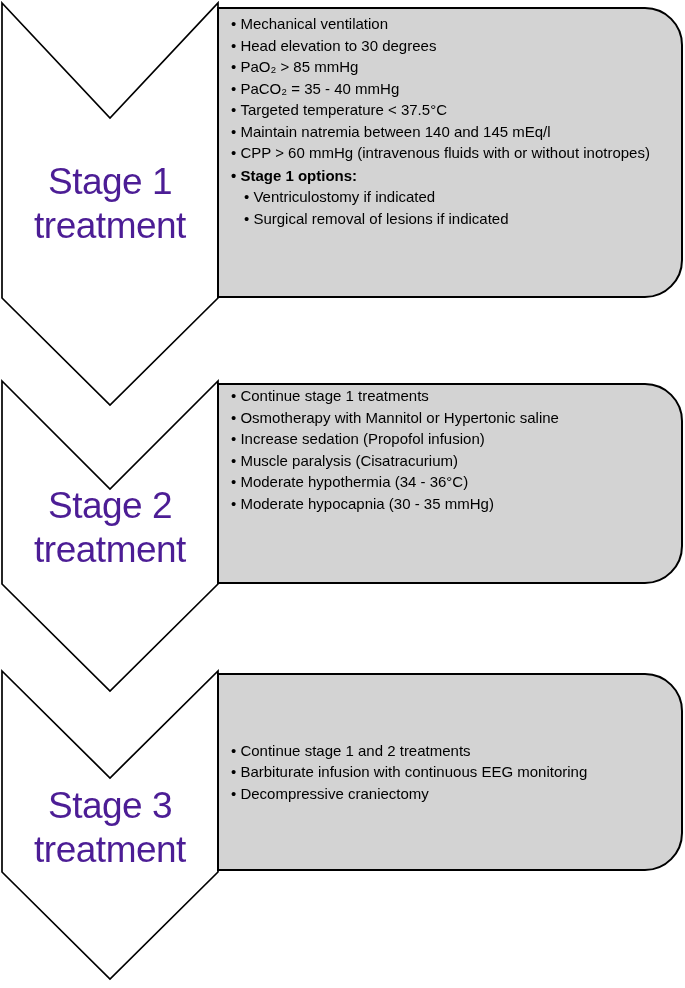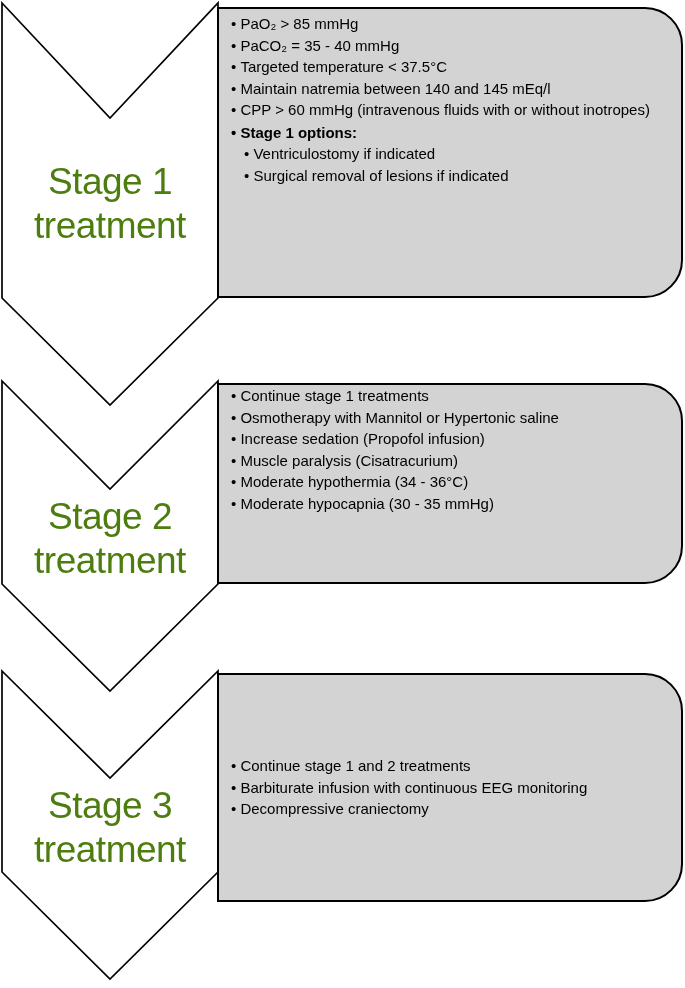--- a/index.html
+++ b/index.html
@@ -10,39 +10,39 @@
     font-family:"Liberation Sans","DejaVu Sans",sans-serif;
     color:#000;
     overflow:hidden;
   }
   #shapes{position:absolute;left:0;top:0;width:685px;height:988px;}
 
   .stage-label{
     position:absolute;left:0;width:220px;
     text-align:center;
     font-size:37px;line-height:44px;
-    color:#4d7c0f;
+    color:#4c1d95;
     letter-spacing:-0.5px;
   }
   .stage-label.s1{top:160px;}
-  .stage-label.s2{top:495px;text-align:center;}
+  .stage-label.s2{top:484px;text-align:center;}
   .stage-label.s3{top:784px;text-align:center;}
 
   .stage-box{
     position:absolute;left:217px;width:466px;
     background:#d3d3d3;
     border:2px solid #000;
     border-radius:0 38px 38px 0;
     box-sizing:border-box;
     display:flex;flex-direction:column;
     font-size:15px;line-height:21.5px;
   }
   .stage-box.b1{top:7px;height:291px;padding:4px 10px 4px 12px;justify-content:flex-start;}
   .stage-box.b2{top:383px;height:201px;padding:0 10px 0 12px;}
-  .stage-box.b3{top:673px;height:229px;padding:0 10px 0 12px;justify-content:center;}
+  .stage-box.b3{top:673px;height:198px;padding:0 10px 0 12px;justify-content:center;}
 
   ul.bullets{list-style:none;margin:0;padding:0;}
   ul.bullets li{padding-left:14px;text-indent:-14px;}
   ul.bullets li::before{content:"\2022\00a0";}
 
   .options-block{margin-top:1px;}
   .options-header{font-weight:bold;padding-left:14px;text-indent:-14px;}
   .options-header::before{content:"\2022\00a0";}
   ul.bullets.sub{margin-left:13px;}
 </style>
@@ -56,20 +56,22 @@
     <polygon points="2,381 110,489 218,381 218,584 110,691 2,584" stroke="#000" stroke-width="1.7" stroke-linejoin="miter" fill="#ffffff"></polygon>
     <polygon points="2,671 110,778 218,671 218,872 110,979 2,872" stroke="#000" stroke-width="1.7" stroke-linejoin="miter" fill="#ffffff"></polygon>
   </svg>
 
   <div class="stage-label s1">
     <div>Stage 1</div>
     <div>treatment</div>
   </div>
   <div class="stage-box b1">
     <ul class="bullets">
+        <li>Mechanical ventilation</li>
+        <li>Head elevation to 30 degrees</li>
         <li>PaO₂ &gt; 85 mmHg</li>
         <li>PaCO₂ = 35 - 40 mmHg</li>
         <li>Targeted temperature &lt; 37.5°C</li>
         <li>Maintain natremia between 140 and 145 mEq/l</li>
         <li>CPP &gt; 60 mmHg (intravenous fluids with or without inotropes)</li>
       </ul>
     <div class="options-block">
       <div class="options-header">Stage 1 options:</div>
       <ul class="bullets sub">
           <li>Ventriculostomy if indicated</li>

